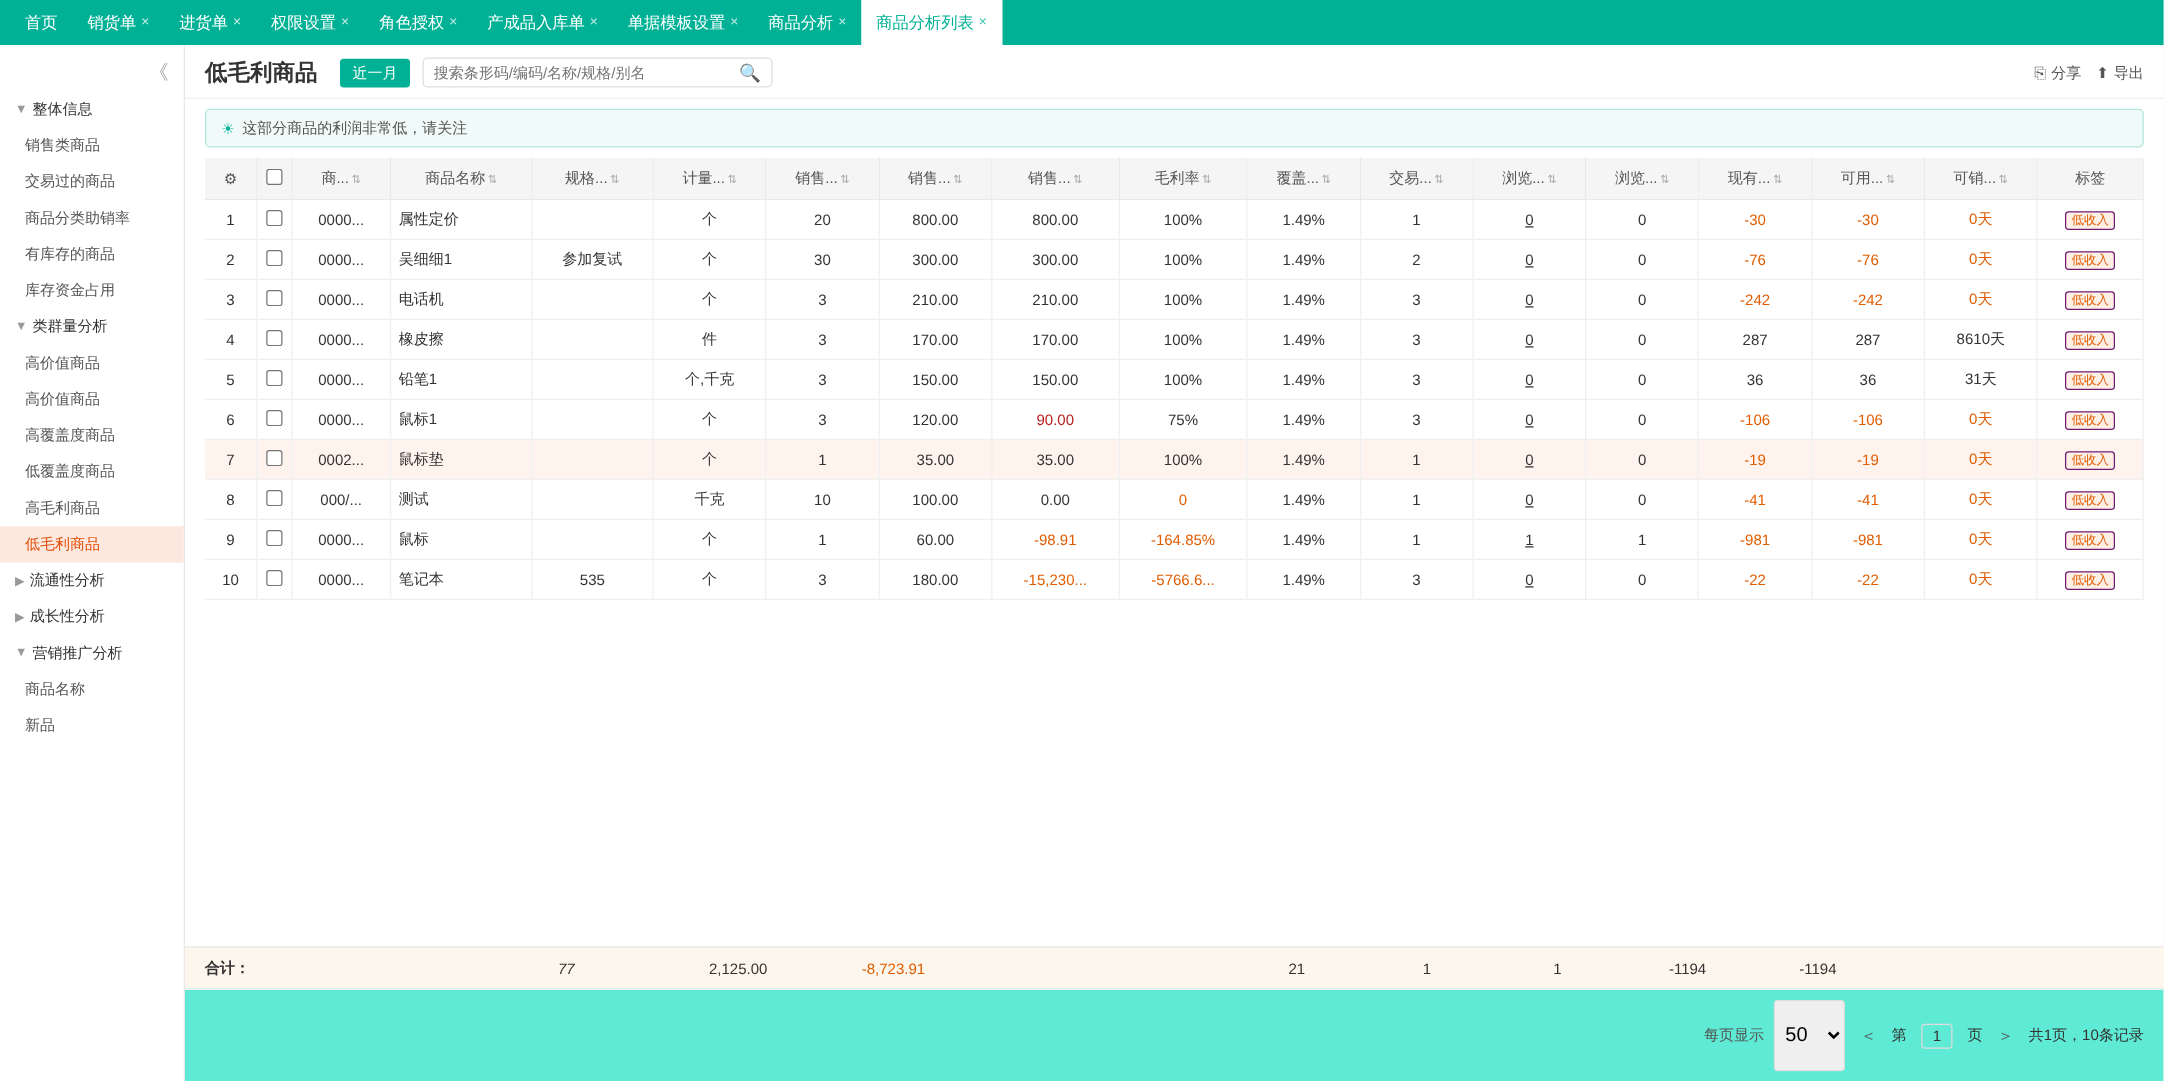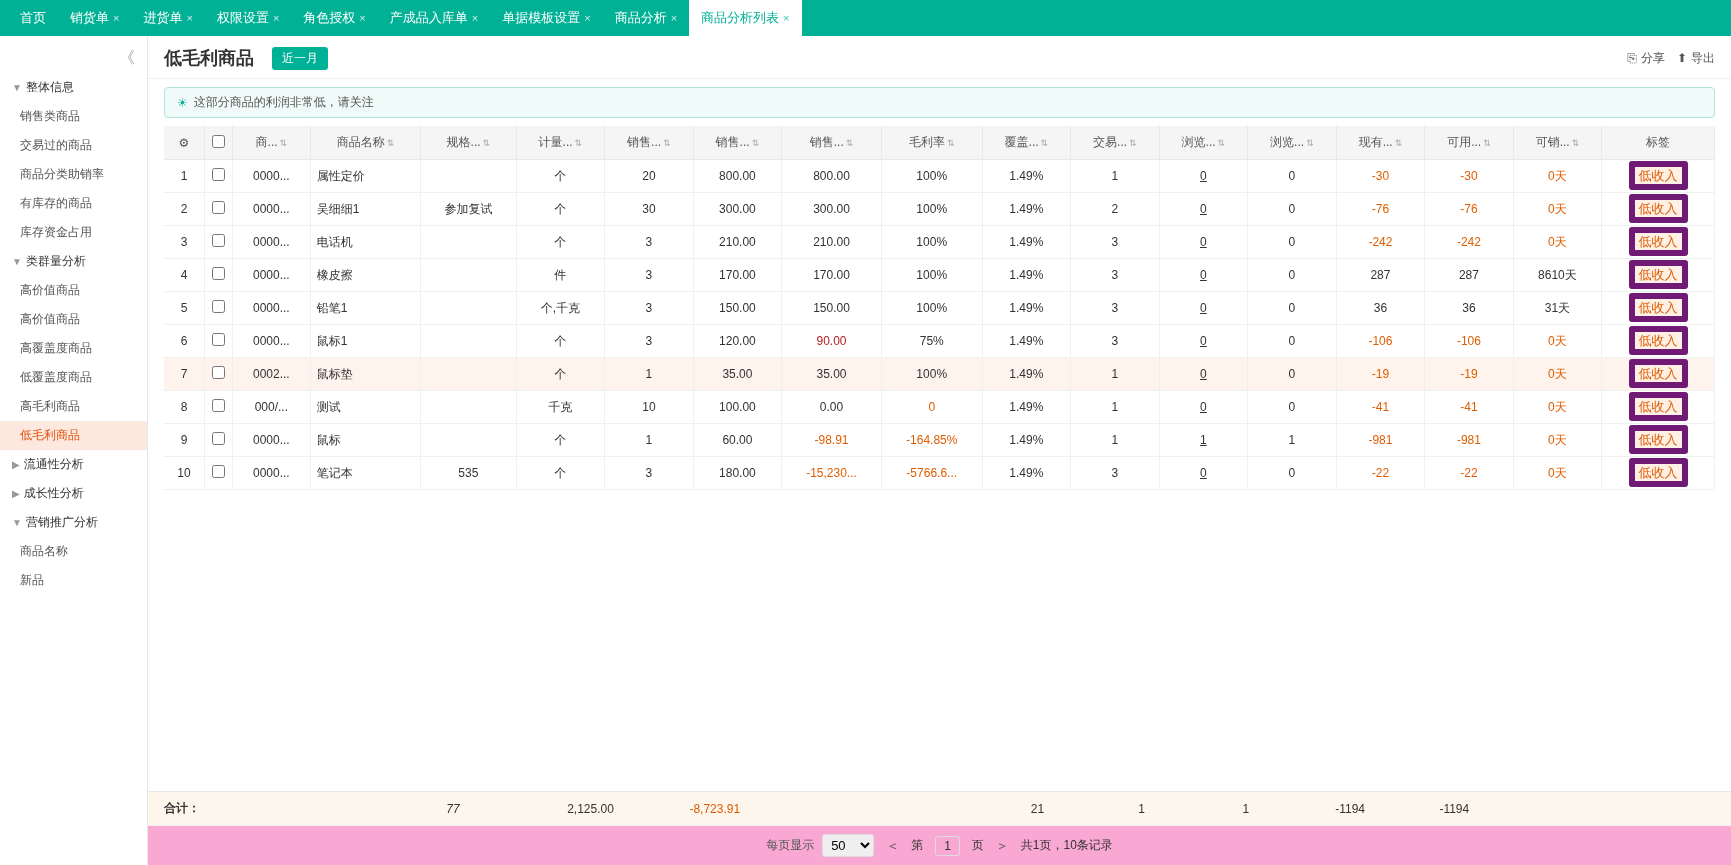--- a/index.html
+++ b/index.html
@@ -170,53 +170,53 @@
     tbody tr { border-bottom: 1px solid #f0f0f0; }
     tbody tr.row-highlighted { background: #fff3ed; }
     tbody td {
       padding: 7px 6px;
       text-align: center;
       color: #333;
       border-right: 1px solid #f0f0f0;
       white-space: nowrap;
     }
     td.text-left { text-align: left; }
-    .tag-orange { background: #fff0e6; color: #e05c00; border: 6px solid #701a75; border-radius: 3px; padding: 1px 4px; font-size: 13px; }
+    .tag-orange { background: #fff0e6; color: #e05c00; border: 1px solid #701a75; border-radius: 3px; padding: 1px 4px; font-size: 10px; }
     .underline { text-decoration: underline; color: #333; }
     .sort-icon { color: #aaa; font-size: 9px; margin-left: 2px; }
 
     
     .table-footer {
       display: flex;
       align-items: center;
       background: #fdf6ec;
       border-top: 1px solid #e8e8e8;
       padding: 8px 16px;
       font-size: 12px;
       gap: 0;
     }
     .footer-label { color: #333; font-weight: bold; margin-right: 0; }
 
     
     .pagination-bar {
       display: flex;
       align-items: center;
-      justify-content: center;
+      justify-content: flex-end;
       padding: 8px 16px;
       border-top: 1px solid #f0f0f0;
       font-size: 12px;
       gap: 8px;
-      background: #f9a8d4;
+      background: #5eead4;
     }
     .page-size-label { color: #555; }
     .page-size-select {
       border: 1px solid #ddd;
       border-radius: 3px;
-      padding: 2px 4px;
-      font-size: 13px;
+      padding: 18px 4px;
+      font-size: 16px;
     }
     .page-btn {
       background: none;
       border: none;
       cursor: pointer;
       color: #555;
       font-size: 13px;
       padding: 0 4px;
     }
     .page-num { border: 1px solid #ddd; border-radius: 3px; padding: 2px 8px; margin: 0 4px; font-size: 12px; }
@@ -321,20 +321,24 @@
     </div>
     <div class="sidebar-item">商品名称</div>
     <div class="sidebar-item">新品</div>
   </div>
 
   <div class="content-area">
 
     <div class="content-header">
       <span class="page-title">低毛利商品</span>
       <button class="filter-btn">近一月</button>
+      <div class="search-box">
+        <input type="text" placeholder="搜索条形码/编码/名称/规格/别名" style="">
+        <span class="search-icon">🔍</span>
+      </div>
       <div class="header-actions">
         <button class="action-btn">
           <span>⎘</span>
           <span>分享</span>
         </button>
         <button class="action-btn">
           <span>⬆</span>
           <span>导出</span>
         </button>
       </div>

